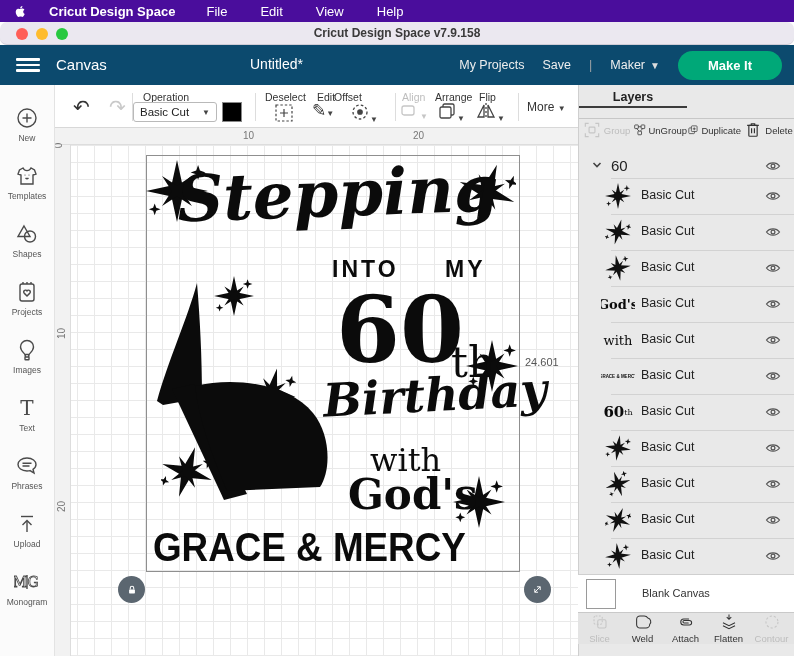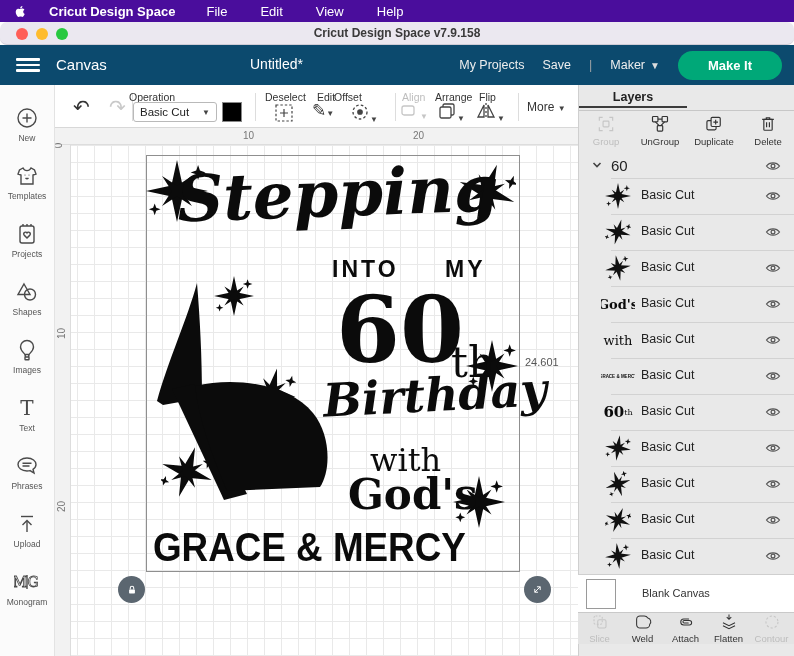--- a/index.html
+++ b/index.html
@@ -59,26 +59,26 @@
   .sel { position:absolute; left:91px; top:27px; width:374px; height:417px; border:1px solid #8f8f8f; z-index:1; }
   .handle { position:absolute; width:27px; height:27px; border-radius:50%; background:#5b6670; z-index:4; display:flex; align-items:center; justify-content:center; cursor:pointer; }
   .dim { position:absolute; font-size:11px; color:#555; z-index:3; }
   .blk { color:#0b0b0b; }
   .script { font-family:"DejaVu Serif", serif; font-style:italic; font-weight:bold; }
   .serif { font-family:"DejaVu Serif", serif; }
   .star { position:absolute; fill:#0b0b0b; }
 
   
   .rpanel { position:absolute; left:578px; top:85px; width:216px; height:571px; background:#e9e9e9; border-left:1px solid #cfcfcf; }
-  .rtabs { position:absolute; left:0; top:0; width:216px; height:26px; border-bottom:1px solid #c7c7c7; display:flex; }
+  .rtabs { position:absolute; left:0; top:0; width:216px; height:34px; border-bottom:1px solid #c7c7c7; display:flex; }
   .rtab { width:108px; text-align:center; font-size:12.5px; padding-top:5px; color:#222; cursor:pointer; }
   .rtab.inactive { color:#555; }
   .rtab.active { border-bottom:2px solid #3c3c3c; font-weight:bold; height:23px; }
   .ractions { position:absolute; left:0; top:23px; width:216px; height:44px; display:flex; }
-  .ract { width:54px; display:flex; flex-direction:column; align-items:center; justify-content:center; font-size:9.5px; color:#333; cursor:pointer; gap:2px; }
+  .ract { width:54px; display:flex; align-items:center; justify-content:center; font-size:9.5px; color:#333; cursor:pointer; gap:2px; }
   .ract svg { stroke:#333; fill:none; stroke-width:1.4; }
   .ract.dis { color:#bdbdbd; } .ract.dis svg { stroke:#c3c3c3; }
   .grow { position:absolute; left:0; top:67px; width:216px; height:26px; display:flex; align-items:center; cursor:pointer; }
   .grow .gname { font-size:15px; color:#222; margin-left:8px; }
   .llist { position:absolute; left:0; top:93px; width:216px; }
   .lrow { position:relative; width:216px; height:36px; cursor:pointer; }
   .lrow .sep { position:absolute; left:32px; right:0; top:0; height:1px; background:#d2d2d2; }
   .lthumb { position:absolute; left:22px; top:5px; width:34px; height:26px; display:flex; align-items:center; justify-content:center; color:#0b0b0b; overflow:hidden; }
   .lname { position:absolute; left:62px; top:10px; font-size:12.5px; color:#222; }
   .leye { position:absolute; right:14px; top:10px; cursor:pointer; }
@@ -165,32 +165,32 @@
       <svg width="24" height="24" viewBox="0 0 24 24">
           <path d="M8 4 L4.5 6 L3 10 L6 11 L6 20 L18 20 L18 11 L21 10 L19.5 6 L16 4 C15 6 13.5 6.6 12 6.6 C10.5 6.6 9 6 8 4 Z"></path>
           <circle cx="10" cy="11" r="0.6" fill="#4a4a4a" stroke="none"></circle>
           <circle cx="14" cy="11" r="0.6" fill="#4a4a4a" stroke="none"></circle>
           <path d="M10.5 14 q1.5 1.4 3 0"></path>
         </svg>
       <span class="lbl">Templates</span>
     </div>
     <div class="sb-item">
       <svg width="24" height="24" viewBox="0 0 24 24">
+          <path d="M9 4 L15 14.5 L3 14.5 Z"></path>
+          <circle cx="15" cy="14.5" r="5.5"></circle>
+        </svg>
+      <span class="lbl">Shapes</span>
+    </div>
+    <div class="sb-item">
+      <svg width="24" height="24" viewBox="0 0 24 24">
           <rect x="5" y="4" width="14" height="17" rx="2"></rect>
           <path d="M8 4 v-2 M12 4 v-2 M16 4 v-2"></path>
           <path d="M12 16 l-2.6-2.6 a1.8 1.8 0 1 1 2.6-2.4 a1.8 1.8 0 1 1 2.6 2.4 Z"></path>
         </svg>
       <span class="lbl">Projects</span>
-    </div>
-    <div class="sb-item">
-      <svg width="24" height="24" viewBox="0 0 24 24">
-          <path d="M9 4 L15 14.5 L3 14.5 Z"></path>
-          <circle cx="15" cy="14.5" r="5.5"></circle>
-        </svg>
-      <span class="lbl">Shapes</span>
     </div>
     <div class="sb-item">
       <svg width="24" height="24" viewBox="0 0 24 24">
           <path d="M12 2.5 C8 2.5 5.5 5.5 5.5 9 C5.5 12.5 9 15 10 16.5 L14 16.5 C15 15 18.5 12.5 18.5 9 C18.5 5.5 16 2.5 12 2.5 Z"></path>
           <path d="M10 16.5 L10.5 19 M14 16.5 L13.5 19"></path>
           <rect x="10" y="19" width="4" height="2.8" rx="0.5"></rect>
         </svg>
       <span class="lbl">Images</span>
     </div>
     <div class="sb-item">
@@ -221,21 +221,21 @@
           <path d="M13 5 V19"></path>
         </svg>
       <span class="lbl">Monogram</span>
     </div>
   </div>
 
   <div class="toolbar">
     <span class="tb-ic" style="left:18px;top:10px;font-size:20px;color:#333">↶</span>
     <span class="tb-ic" style="left:54px;top:10px;font-size:20px;color:#c9c9c9">↷</span>
     <div class="tb-div" style="left:77px"></div>
-    <span class="tb-lbl" style="left:74px">Operation</span>
+    <span class="tb-lbl" style="left:88px">Operation</span>
     <div class="ddown">
       <span>Basic Cut</span>
         <span class="caret">▼</span>
     </div>
     <div class="swatch"></div>
     <div class="tb-div" style="left:200px"></div>
     <span class="tb-lbl" style="left:210px">Deselect</span>
     <svg class="tb-ic" style="left:219px;top:18px" width="20" height="20" viewBox="0 0 20 20" fill="none" stroke="#444" stroke-width="1.2" stroke-dasharray="2.4 2">
         <rect x="2" y="2" width="16" height="16"></rect>
         <path d="M10 6 V14 M6 10 H14" stroke-dasharray="0"></path>

